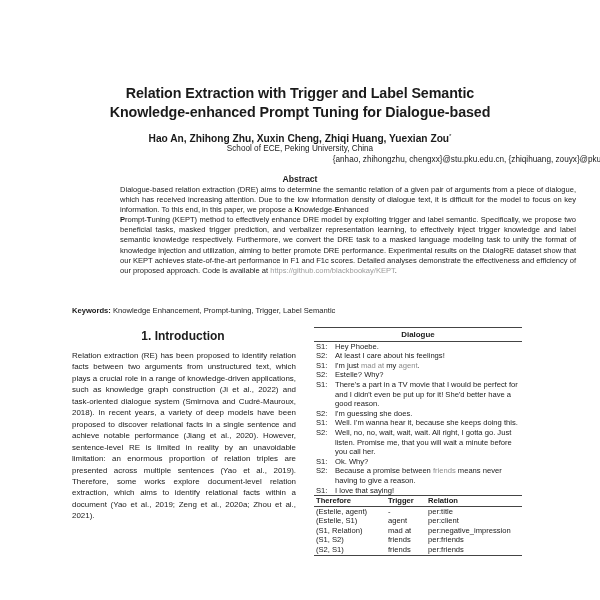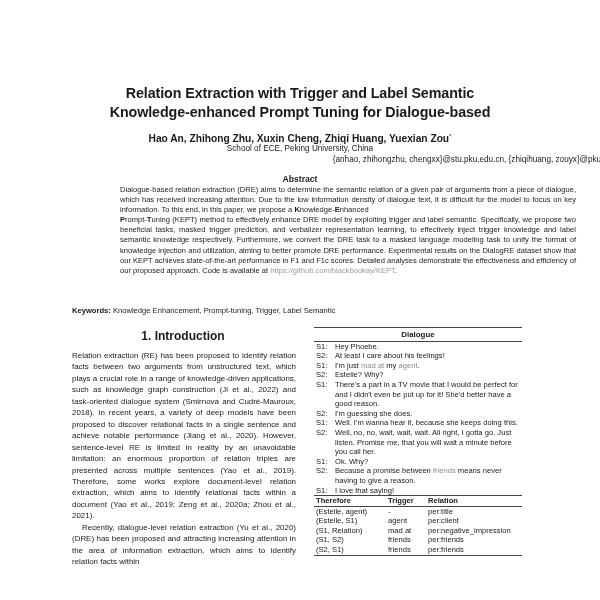--- a/index.html
+++ b/index.html
@@ -46,21 +46,20 @@
 <div class="emails">{anhao, zhihongzhu, chengxx}@stu.pku.edu.cn, {zhiqihuang, zouyx}@pku.edu.cn</div>
 
 <div class="abs-head">Abstract</div>
 <div class="abs-body"><span>Dialogue-based relation extraction (DRE) aims to determine the semantic relation of a given pair of arguments from a piece of dialogue, which has received increasing attention. Due to the low information density of dialogue text, it is difficult for the model to focus on key information. To this end, in this paper, we propose a </span><b>K</b><span>nowledge-</span><b>E</b><span>nhanced </span><br><b>P</b><span>rompt-</span><b>T</b><span>uning</span><span> (KEPT) method to effectively enhance DRE model by exploiting trigger and label semantic. Specifically, we propose two beneficial tasks, masked trigger prediction, and verbalizer representation learning, to effectively inject trigger knowledge and label semantic knowledge respectively. Furthermore, we convert the DRE task to a masked language modeling task to unify the format of knowledge injection and utilization, aiming to better promote DRE performance. Experimental results on the DialogRE dataset show that our KEPT achieves state-of-the-art performance in F1 and F1c scores. Detailed analyses demonstrate the effectiveness and efficiency of our proposed approach. Code is available at </span><a class="link">https://github.com/blackbookay/KEPT</a><span>.</span></div>
 
 <div class="keywords"><b>Keywords:</b><span> Knowledge Enhancement, Prompt-tuning, Trigger, Label Semantic</span></div>
 
 <div class="sec-head">1.   Introduction</div>
 <div class="intro">
   <p>Relation extraction (RE) has been proposed to identify relation facts between two arguments from unstructured text, which plays a crucial role in a range of knowledge-driven applications, such as knowledge graph construction (Ji et al., 2022) and task-oriented dialogue system (Smirnova and Cudré-Mauroux, 2018). In recent years, a variety of deep models have been proposed to discover relational facts in a single sentence and achieve notable performance (Jiang et al., 2020). However, sentence-level RE is limited in reality by an unavoidable limitation: an enormous proportion of relation triples are presented across multiple sentences (Yao et al., 2019). Therefore, some works explore document-level relation extraction, which aims to identify relational facts within a document (Yao et al., 2019; Zeng et al., 2020a; Zhou et al., 2021).</p>
-  <p>Recently, dialogue-level relation extraction (Yu et al., 2020) (DRE) has been proposed and attracting increasing attention in the area of information extraction, which aims to identify relation facts within</p>
 </div>
 
 <div class="dlg">
   <div class="rule-thick"></div>
   <div class="dlg-head">Dialogue</div>
   <div class="rule-thin"></div>
   <div id="turns">
       <div class="turn">
         <span class="spk">S1:</span>
         <span class="utt"><span>Hey Phoebe.</span></span>

